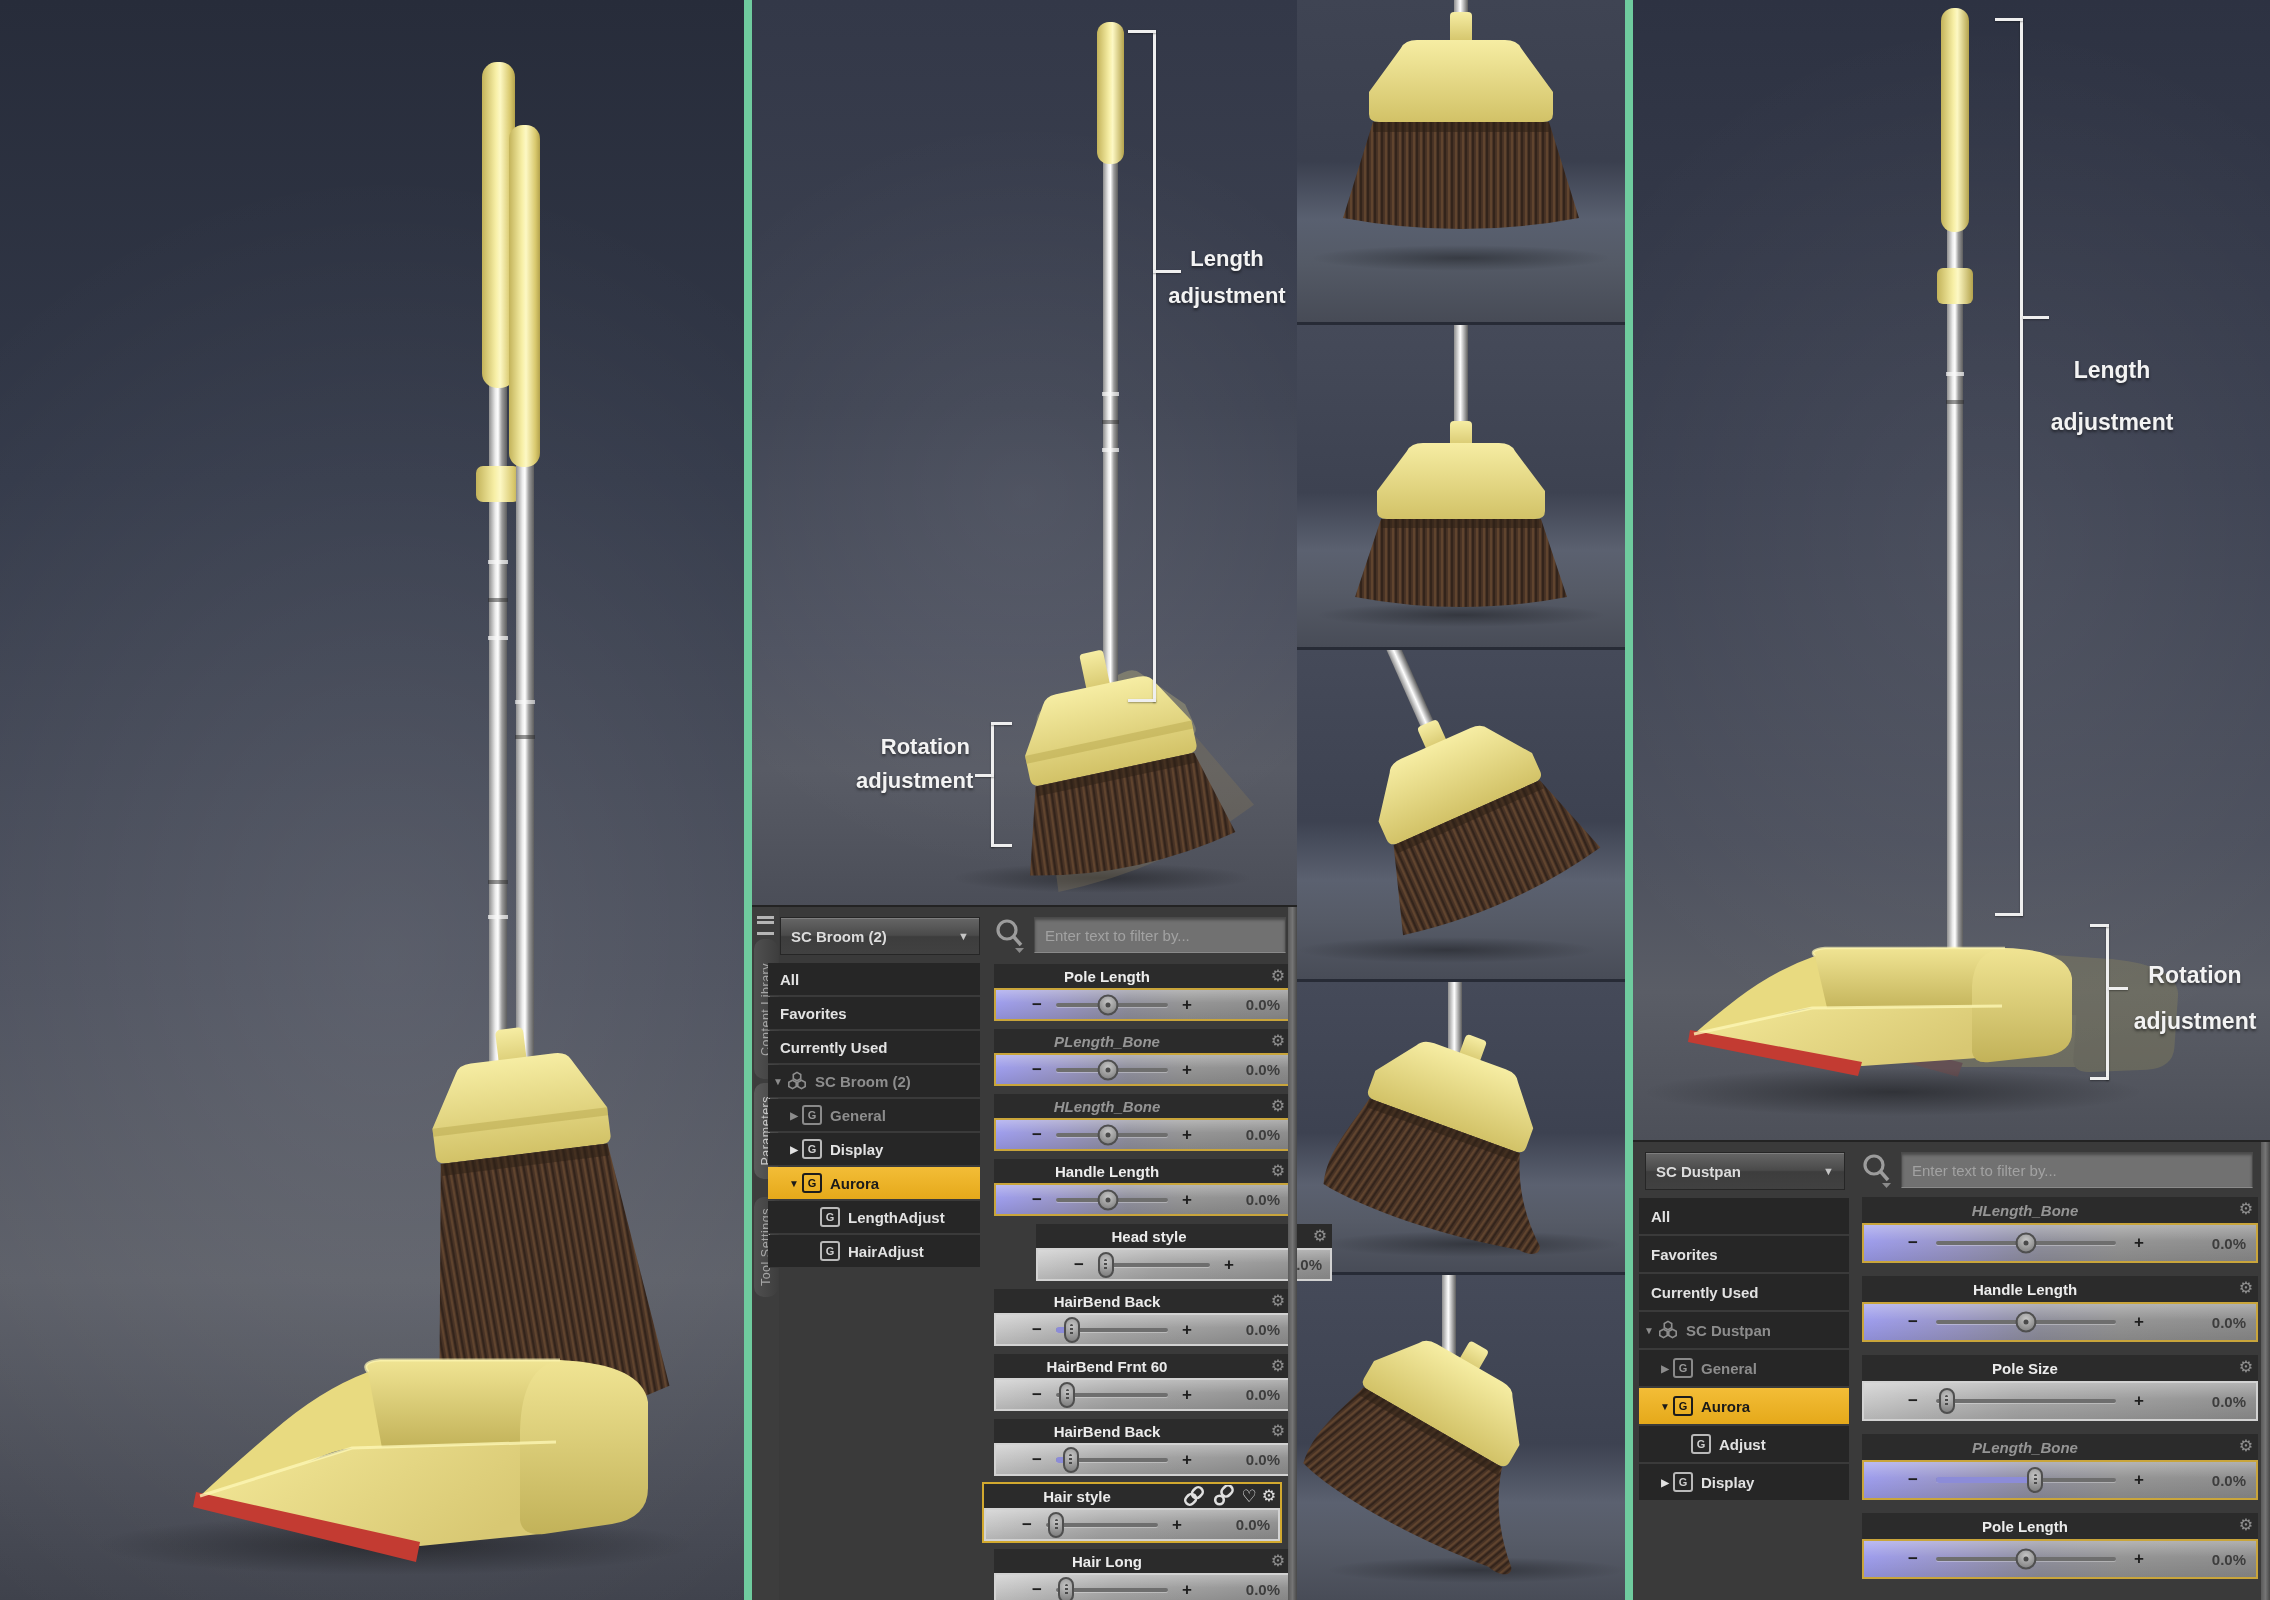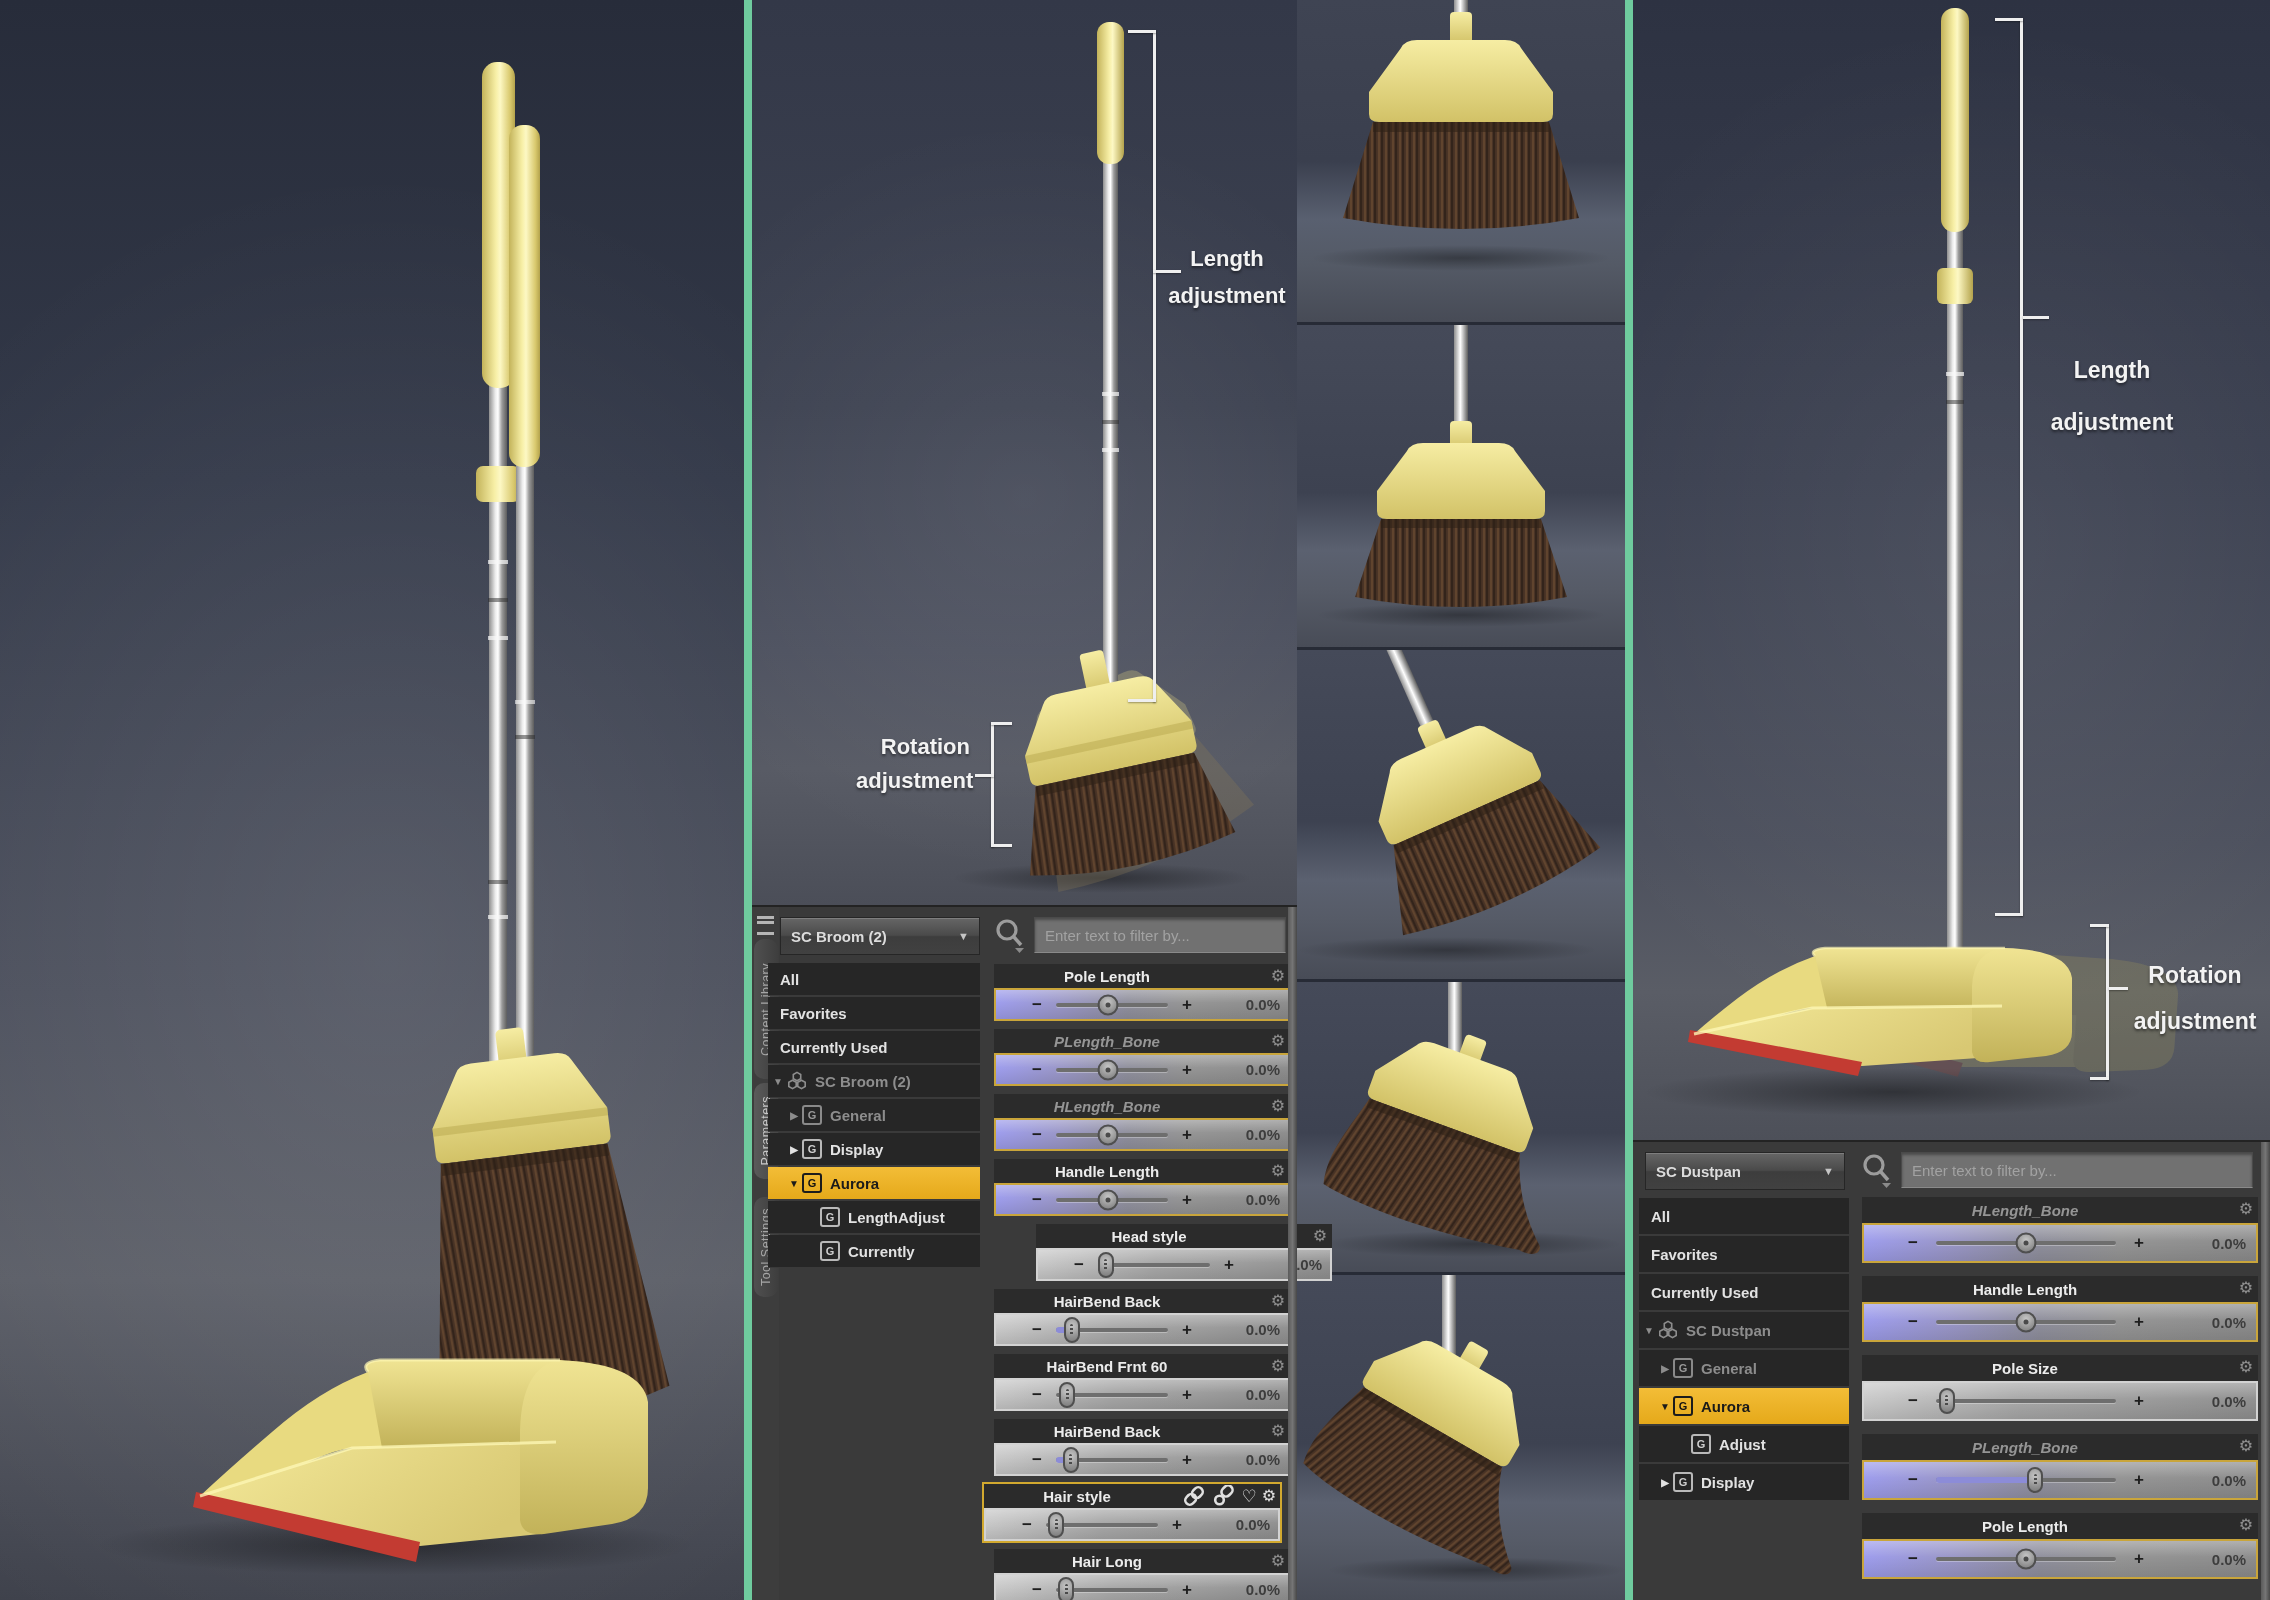--- a/index.html
+++ b/index.html
@@ -547,21 +547,21 @@
         <span class="arr">▼</span>
         <span class="gicon">G</span>
         <span>Aurora</span>
         </div>
       <div class="lrow" style="top:238px;padding-left:52px;">
         <span class="gicon">G</span>
         <span>LengthAdjust</span>
         </div>
       <div class="lrow" style="top:272px;padding-left:52px;">
         <span class="gicon">G</span>
-        <span>Currently</span>
+        <span>HairAdjust</span>
         </div>
     </div>
 
     <div class="searchwrap" style="left:240px;top:8px;">
       <svg width="36" height="40" viewBox="0 0 36 40">
         <circle cx="15" cy="15" r="9" stroke="#9c9c9c" stroke-width="3.2" fill="none"></circle>
         <line x1="21.5" y1="21.5" x2="29" y2="30" stroke="#9c9c9c" stroke-width="3.5"></line>
         <path d="M23,33 l9,0 l-4.5,5 z" fill="#8a8a8a"></path>
       </svg>
       <input class="filterbox" style="width: 252px; margin-left: 6px;" readonly="" placeholder="Enter text to filter by...">

